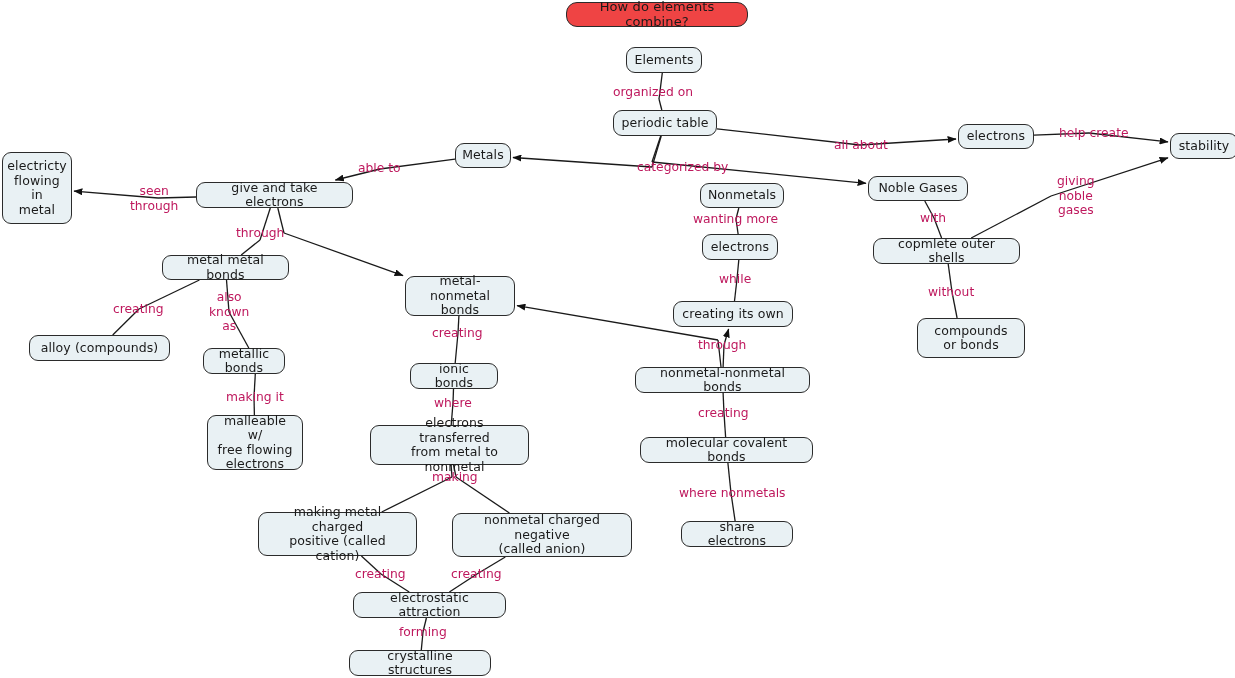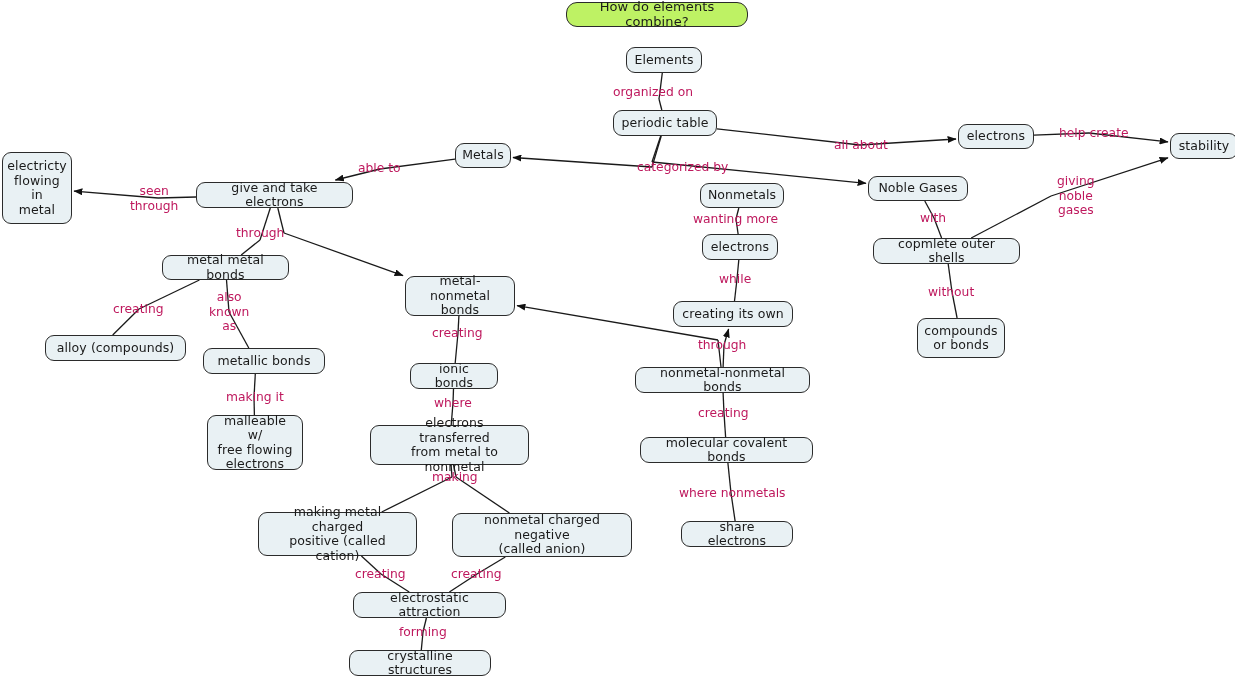--- a/index.html
+++ b/index.html
@@ -20,21 +20,21 @@
     border:1.4px solid #2b2b2b;
     border-radius:9px;
     color:#1a1a1a;
     font-size:12.5px;
     line-height:14.5px;
     padding:3px 7px;
     white-space:pre-line;
     letter-spacing:.1px;
   }
   .node.root{
-    background:#bef264;
+    background:#ef4444;
     border-radius:11px;
     font-size:13px;
   }
   .lbl{
     position:absolute;
     color:#be185d;
     font-size:12.3px;
     line-height:14.5px;
     text-align:center;
     white-space:pre-line;
@@ -119,43 +119,43 @@
       <div class="node" style="left: 700px; top: 183px; width: 84px; height: 25px;">Nonmetals</div>
       <div class="node" style="left: 868px; top: 176px; width: 100px; height: 25px;">Noble Gases</div>
       <div class="node" style="left: 958px; top: 124px; width: 76px; height: 25px;">electrons</div>
       <div class="node" style="left: 1170px; top: 133px; width: 68px; height: 26px;">stability</div>
       <div class="node" style="left: 196px; top: 182px; width: 157px; height: 26px;">give and take electrons</div>
       <div class="node" style="left: 2px; top: 152px; width: 70px; height: 72px;">electricty
 flowing
 in
 metal</div>
       <div class="node" style="left: 162px; top: 255px; width: 127px; height: 25px;">metal metal bonds</div>
-      <div class="node" style="left: 29px; top: 335px; width: 141px; height: 26px; margin-left: 16px;">alloy (compounds)</div>
-      <div class="node" style="left: 203px; top: 348px; width: 122px; height: 26px;">metallic bonds</div>
+      <div class="node" style="left: 29px; top: 335px; width: 141px; height: 26px;">alloy (compounds)</div>
+      <div class="node" style="left: 203px; top: 348px; width: 82px; height: 26px;">metallic bonds</div>
       <div class="node" style="left: 207px; top: 415px; width: 96px; height: 55px;">malleable w/
 free flowing
 electrons</div>
       <div class="node" style="left: 405px; top: 276px; width: 110px; height: 40px;">metal-nonmetal
 bonds</div>
       <div class="node" style="left: 410px; top: 363px; width: 88px; height: 26px;">ionic bonds</div>
       <div class="node" style="left: 370px; top: 425px; width: 159px; height: 40px; padding-left: 17px;">electrons transferred
 from metal to nonmetal</div>
       <div class="node" style="left: 258px; top: 512px; width: 159px; height: 44px;">making metal charged
 positive (called cation)</div>
       <div class="node" style="left: 452px; top: 513px; width: 180px; height: 44px;">nonmetal charged negative
 (called anion)</div>
       <div class="node" style="left: 353px; top: 592px; width: 153px; height: 26px;">electrostatic attraction</div>
       <div class="node" style="left: 349px; top: 650px; width: 142px; height: 26px;">crystalline structures</div>
       <div class="node" style="left: 702px; top: 234px; width: 76px; height: 26px;">electrons</div>
       <div class="node" style="left: 673px; top: 301px; width: 120px; height: 26px;">creating its own</div>
       <div class="node" style="left: 635px; top: 367px; width: 175px; height: 26px;">nonmetal-nonmetal bonds</div>
       <div class="node" style="left: 640px; top: 437px; width: 173px; height: 26px;">molecular covalent bonds</div>
       <div class="node" style="left: 681px; top: 521px; width: 112px; height: 26px;">share electrons</div>
       <div class="node" style="left: 873px; top: 238px; width: 147px; height: 26px;">copmlete outer shells</div>
-      <div class="node" style="left: 917px; top: 318px; width: 88px; height: 40px;">compounds
+      <div class="node" style="left: 917px; top: 318px; width: 108px; height: 40px;">compounds
 or bonds</div>
     </div>
   <div id="label-layer">
       <div class="lbl" style="left: 613px; top: 85px;">organized on</div>
       <div class="lbl" style="left: 834px; top: 138px;">all about</div>
       <div class="lbl" style="left: 1059px; top: 126px;">help create</div>
       <div class="lbl" style="left: 605px; top: 160px; margin-left: 32px;">categorized by</div>
       <div class="lbl" style="left: 358px; top: 161px;">able to</div>
       <div class="lbl" style="left: 130px; top: 184px;">seen
 through</div>

